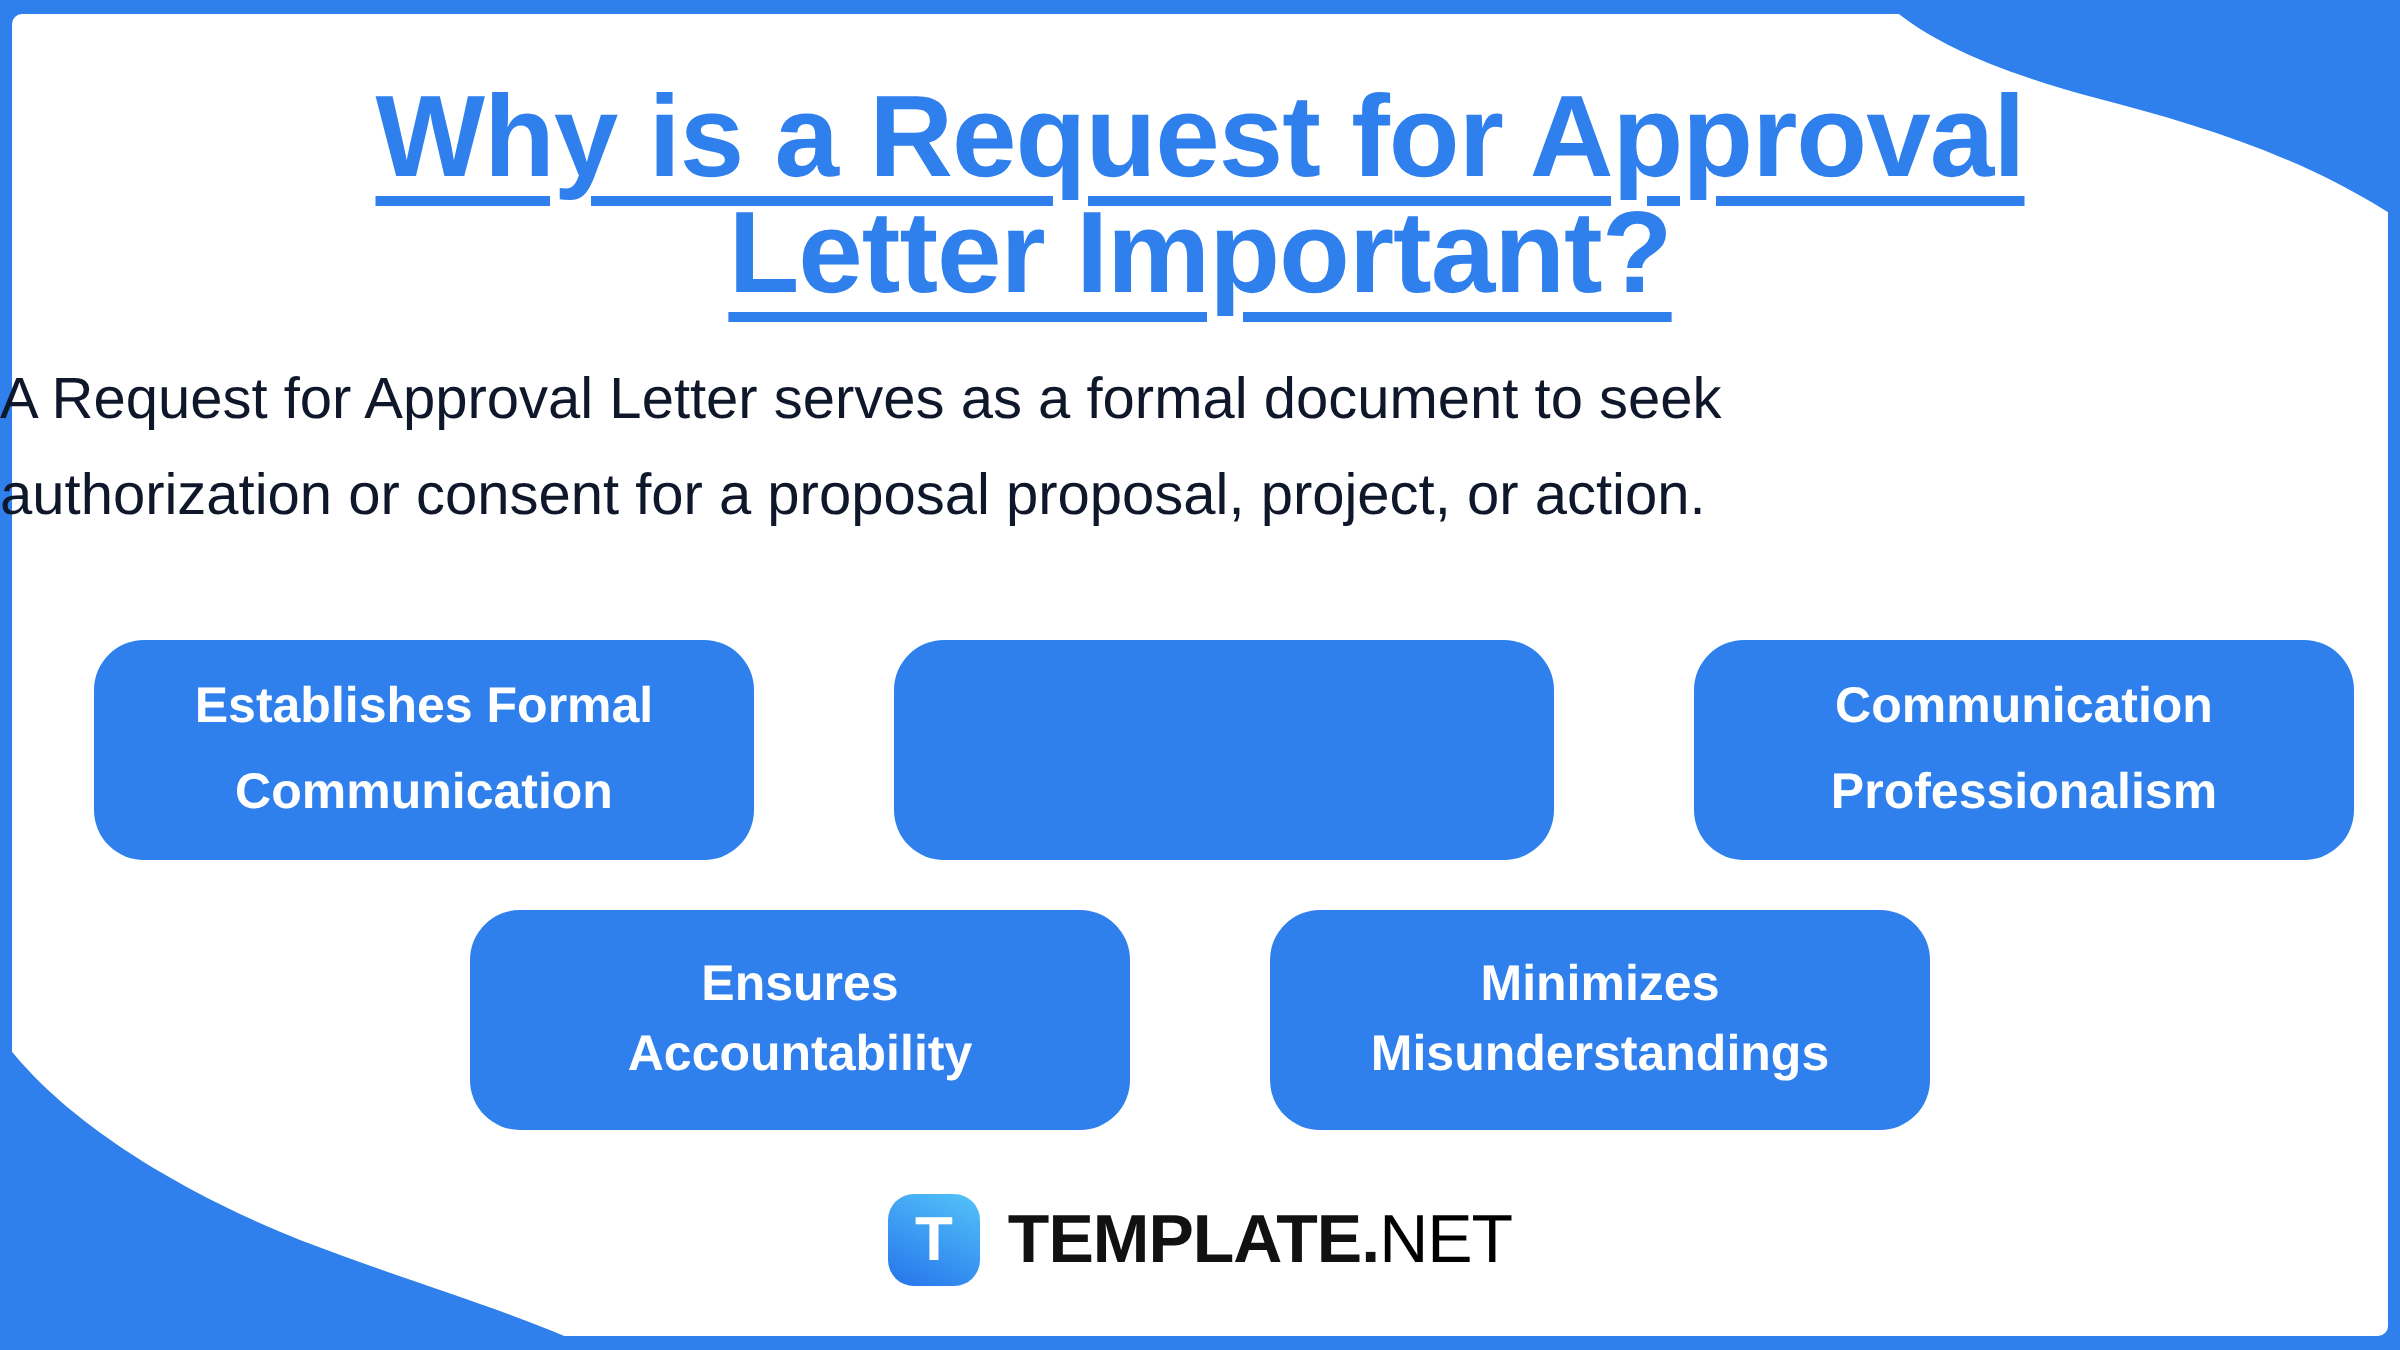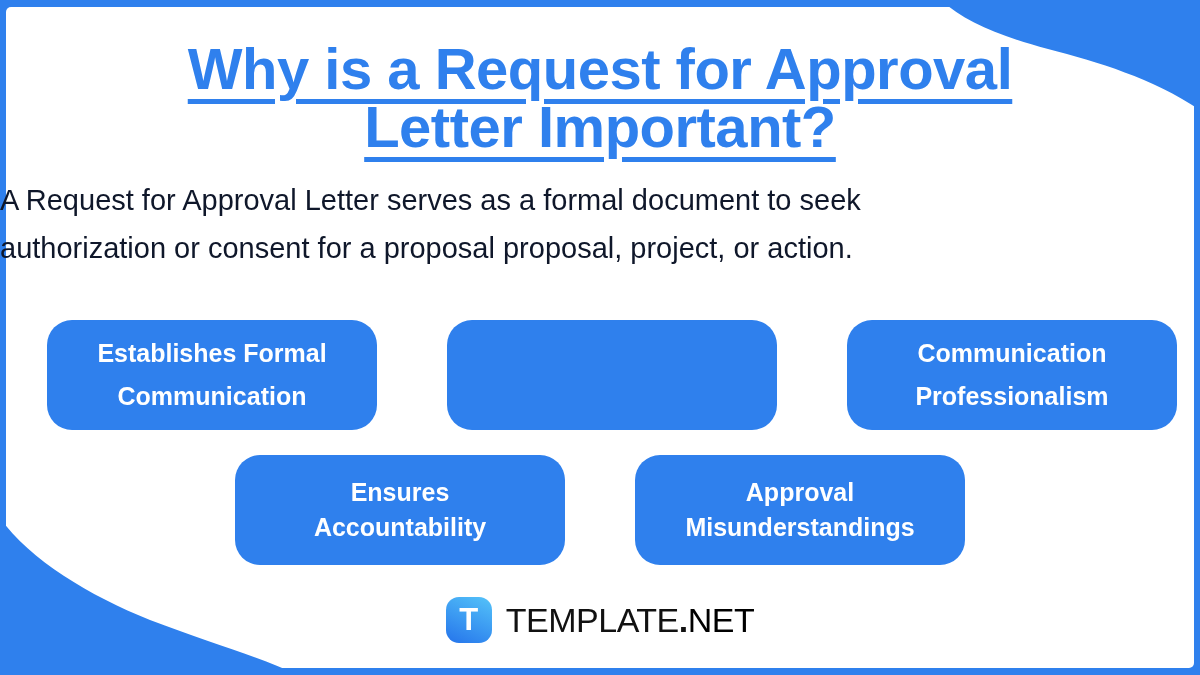--- a/index.html
+++ b/index.html
@@ -114,21 +114,21 @@
     display: flex;
     align-items: center;
     justify-content: center;
   }
   .logo-text {
     font-size: 34px;
     color: #111111;
     letter-spacing: -0.5px;
     white-space: nowrap;
   }
-  .logo-text .brand-bold { font-weight: normal; }
+  .logo-text .brand-bold { font-weight: bold; }
   .logo-text .brand-dot { font-weight: bold; }
   .logo-text .brand-tld { font-weight: 400; color: #000000; }
 </style>
 </head>
 <body>
 
 <div class="canvas">
 
   <div class="inner-white"></div>
 
@@ -161,21 +161,21 @@
         <div>Professionalism</div>
       </div>
     </div>
 
     <div class="benefit-row row-2">
       <div class="benefit-box">
         <div>Ensures</div>
         <div>Accountability</div>
       </div>
       <div class="benefit-box">
-        <div>Approval</div>
+        <div>Minimizes</div>
         <div>Misunderstandings</div>
       </div>
     </div>
 
     <div class="footer-logo">
       <div class="logo-mark">
         <span>T</span>
       </div>
       <div class="logo-text">
         <span class="brand-bold">TEMPLATE</span><span class="brand-dot">.</span><span class="brand-tld">NET</span>

